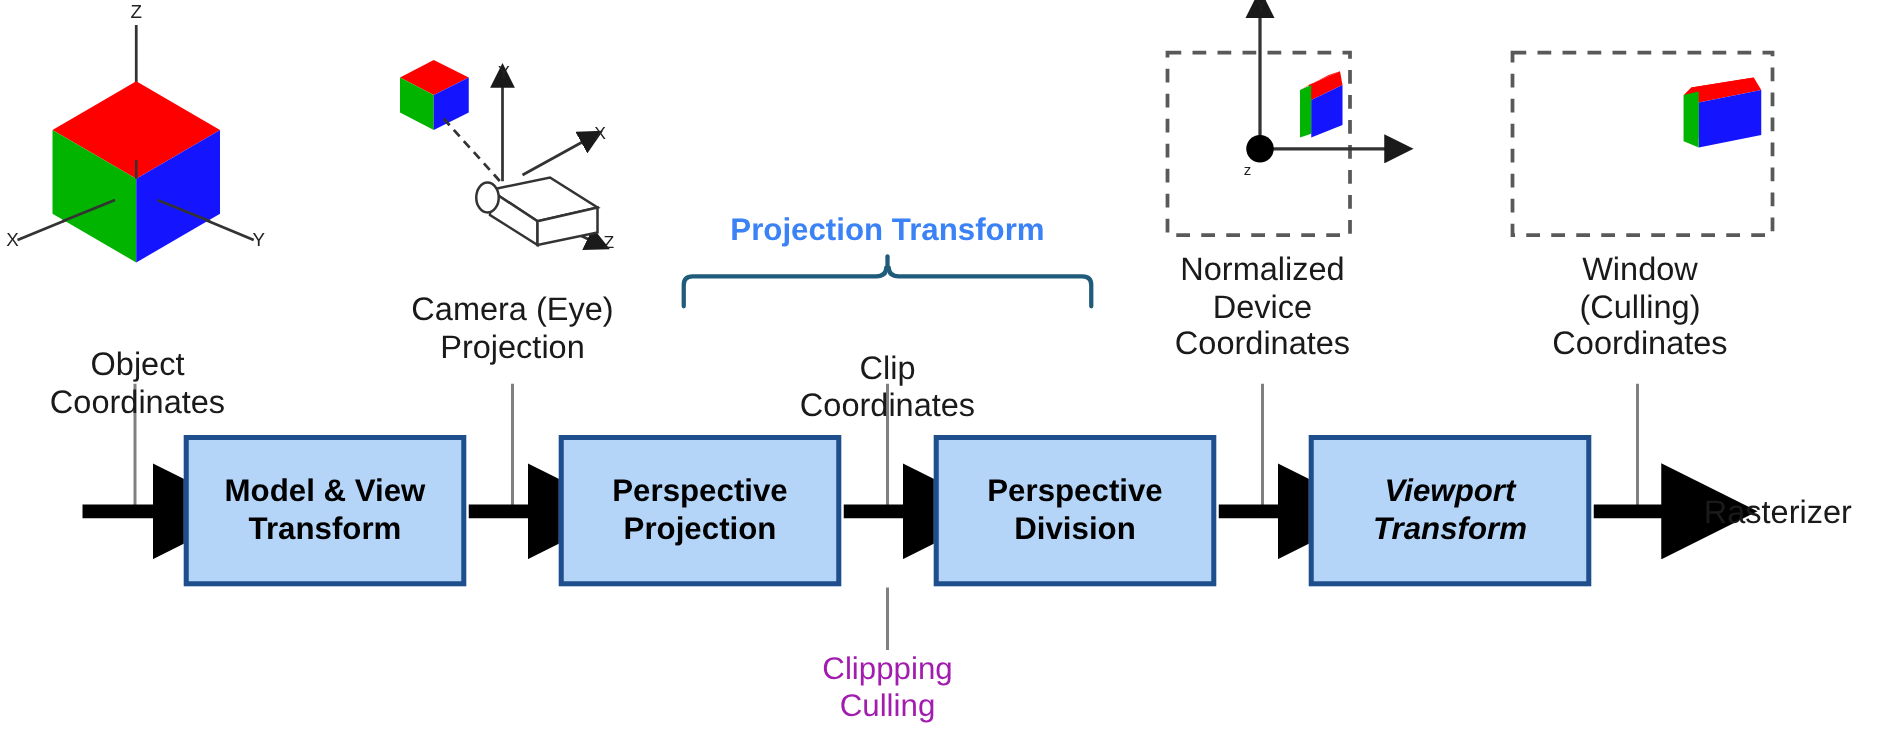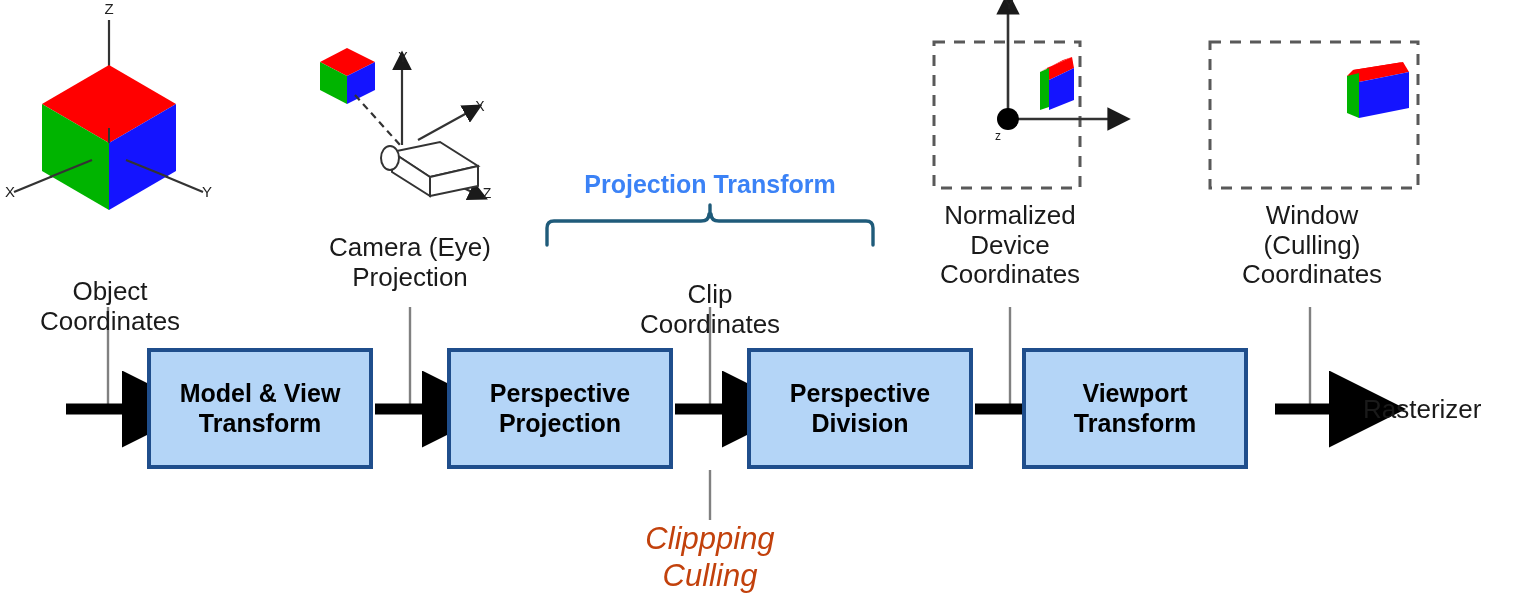--- a/index.html
+++ b/index.html
@@ -25,23 +25,22 @@
     position:absolute;
     text-align:center;
     font-size:25px;
     font-weight:bold;
     color:#3b82f6;
     font-family:"Liberation Sans", sans-serif;
   }
   .clip-note{
     position:absolute;
     text-align:center;
-    font-size:31px;
-    font-style:italic;
-    color:#c2410c;
+    font-size:25px;
+    color:#a21caf;
     line-height:1.2;
     font-family:"Liberation Sans", sans-serif;
     white-space:pre-line;
   }
   .pbox{
     position:absolute;
     box-sizing:border-box;
     background:#b4d5f7;
     border:4px solid #1f4e8c;
     display:flex;align-items:center;justify-content:center;
@@ -190,21 +189,21 @@
 
   <div class="pbox" style="left:147px;top:348px;width:226px;height:121px;">Model &amp; View
 Transform</div>
 
   <div class="pbox" style="left:447px;top:348px;width:226px;height:121px;">Perspective
 Projection</div>
 
   <div class="pbox" style="left:747px;top:348px;width:226px;height:121px;">Perspective
 Division</div>
 
-  <div class="pbox" style="left:1022px;top:348px;width:226px;height:121px;">Viewport
+  <div class="pbox" style="left:1047px;top:348px;width:226px;height:121px;font-style:italic;">Viewport
 Transform</div>
 
   <div class="raster-label" style="left:1363px;top:394px;">Rasterizer</div>
 
   <div class="clip-note" style="left:610px;top:520px;width:200px;">Clippping
 Culling</div>
 
 </div>
 
 </body></html>

